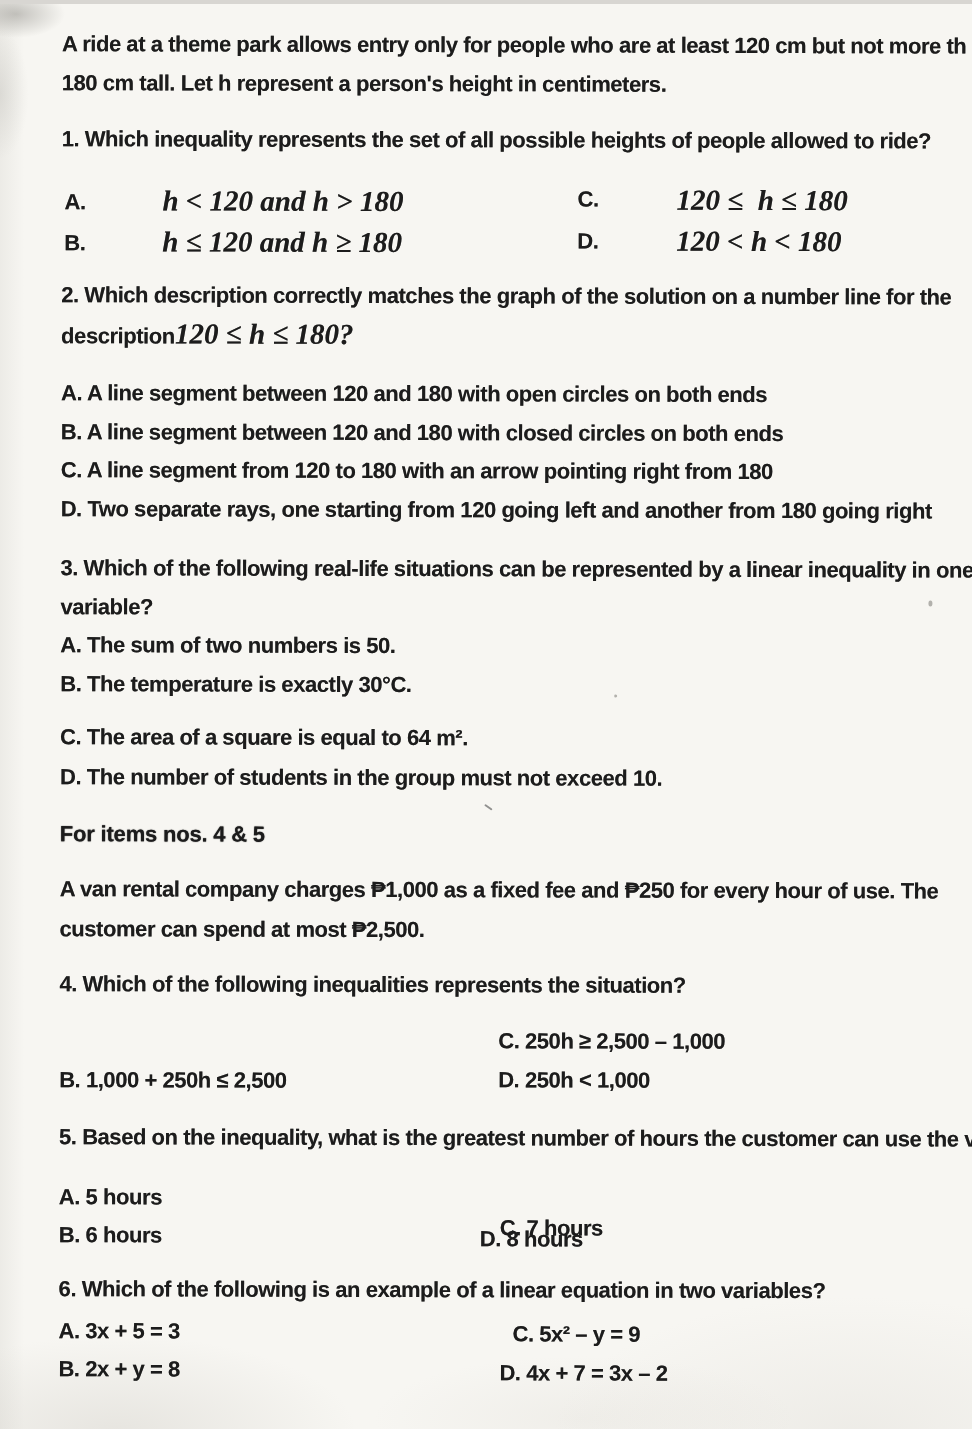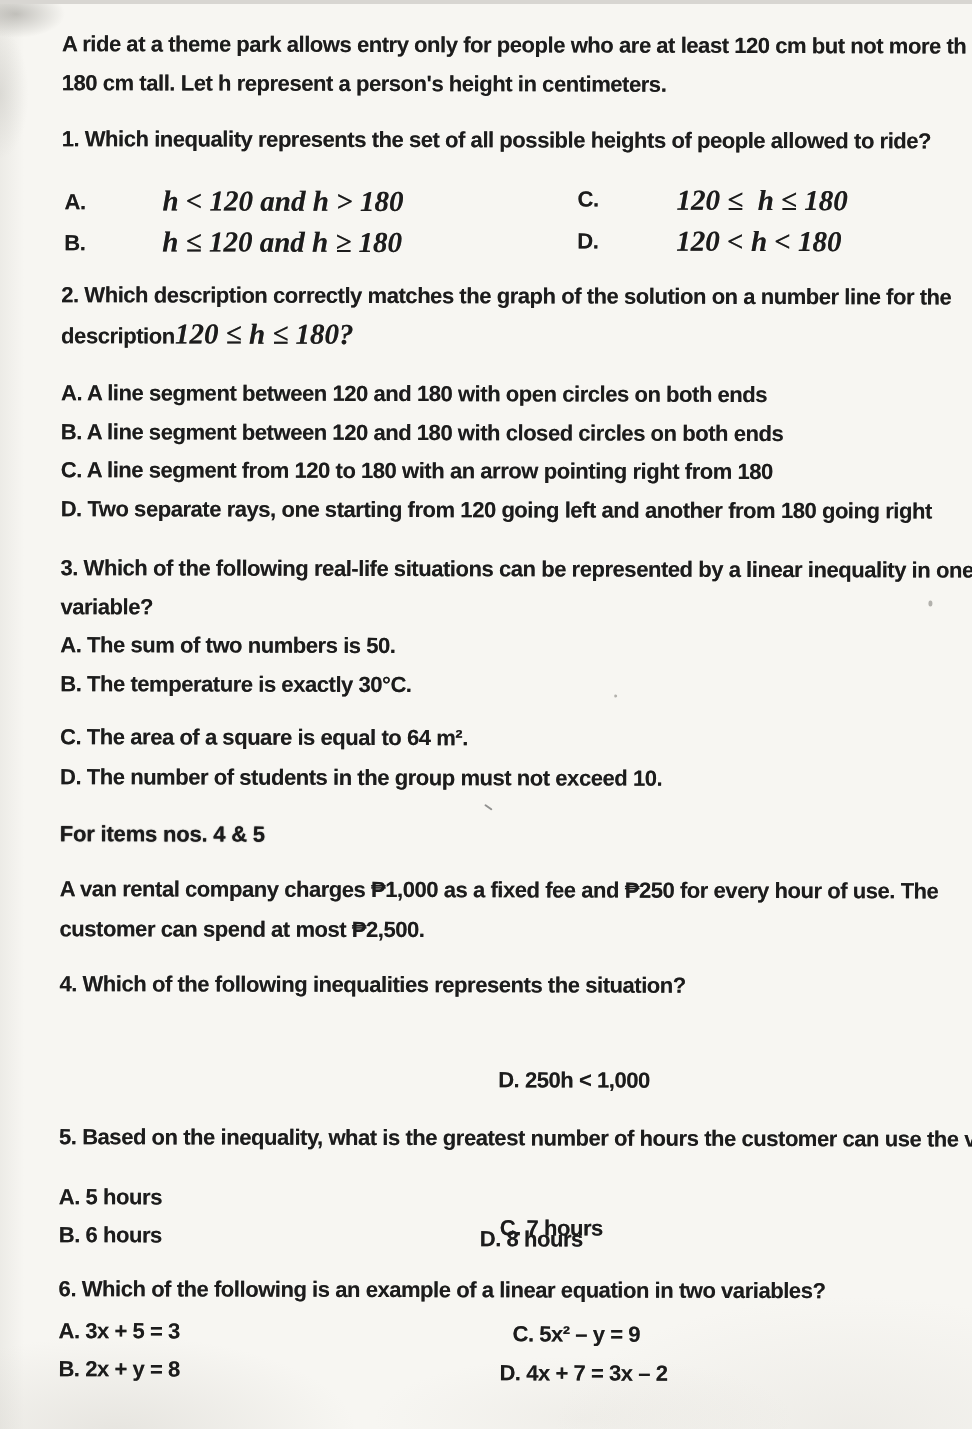--- a/index.html
+++ b/index.html
@@ -97,20 +97,22 @@
     <div class="t" style="left:62px; top:667px;">B. The temperature is exactly 30°C.</div>
     <div class="t" style="left:62px; top:720px;">C. The area of a square is equal to 64 m².</div>
     <div class="t" style="left:62px; top:760px;">D. The number of students in the group must not exceed 10.</div>
 
     <div class="t heavy" style="left:62px; top:817px;">For items nos. 4 &amp; 5</div>
 
     <div class="t" style="left:62px; top:872px;">A van rental company charges ₱1,000 as a fixed fee and ₱250 for every hour of use. The</div>
     <div class="t" style="left:62px; top:912px;">customer can spend at most ₱2,500.</div>
 
     <div class="t" style="left:62px; top:967px;">4. Which of the following inequalities represents the situation?</div>
+    <div class="t" style="left:501px; top:1023px;">C. 250h ≥ 2,500 – 1,000</div>
+    <div class="t" style="left:62px;  top:1063px;">B. 1,000 + 250h ≤ 2,500</div>
     <div class="t" style="left:501px; top:1062px;">D. 250h &lt; 1,000</div>
 
     <div class="t" style="left:62px; top:1120px;">5. Based on the inequality, what is the greatest number of hours the customer can use the v</div>
     <div class="t" style="left:62px;  top:1180px;">A. 5 hours</div>
     <div class="t" style="left:503px; top:1210px;">C. 7 hours</div>
     <div class="t" style="left:62px;  top:1218px;">B. 6 hours</div>
     <div class="t" style="left:483px; top:1221px;">D. 8 hours</div>
 
     <div class="t" style="left:62px; top:1272px;">6. Which of the following is an example of a linear equation in two variables?</div>
     <div class="t" style="left:62px;  top:1314px;">A. 3x + 5 = 3</div>

